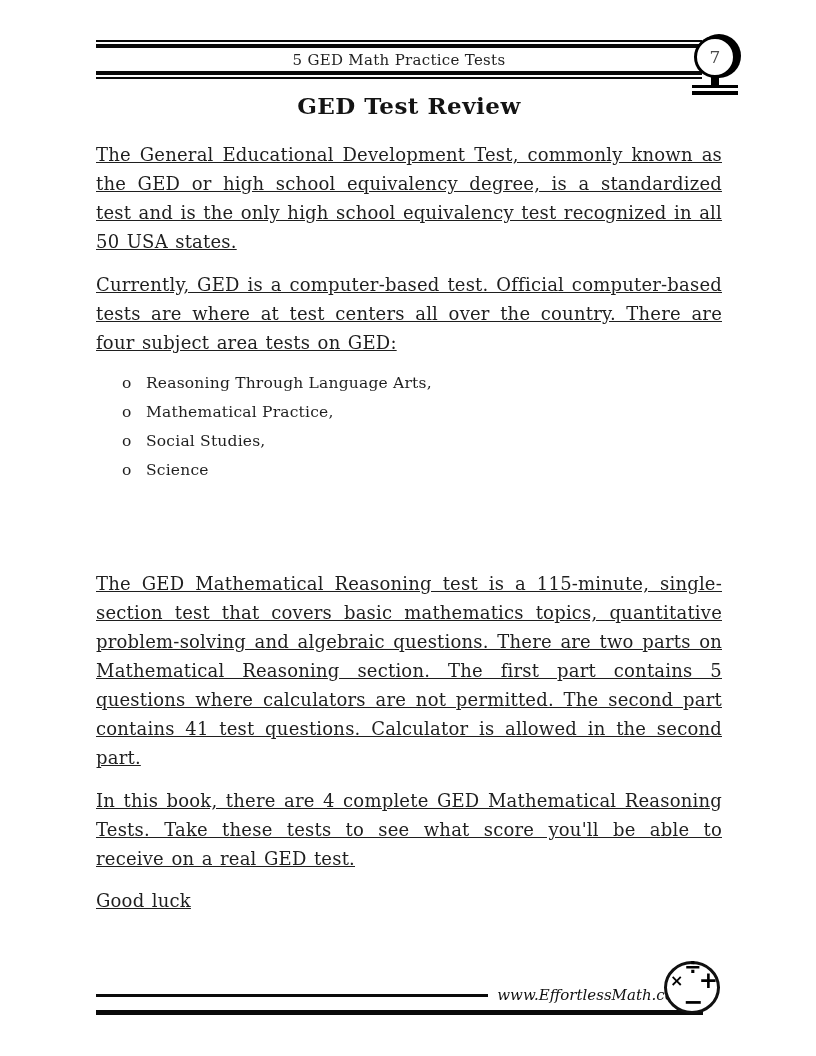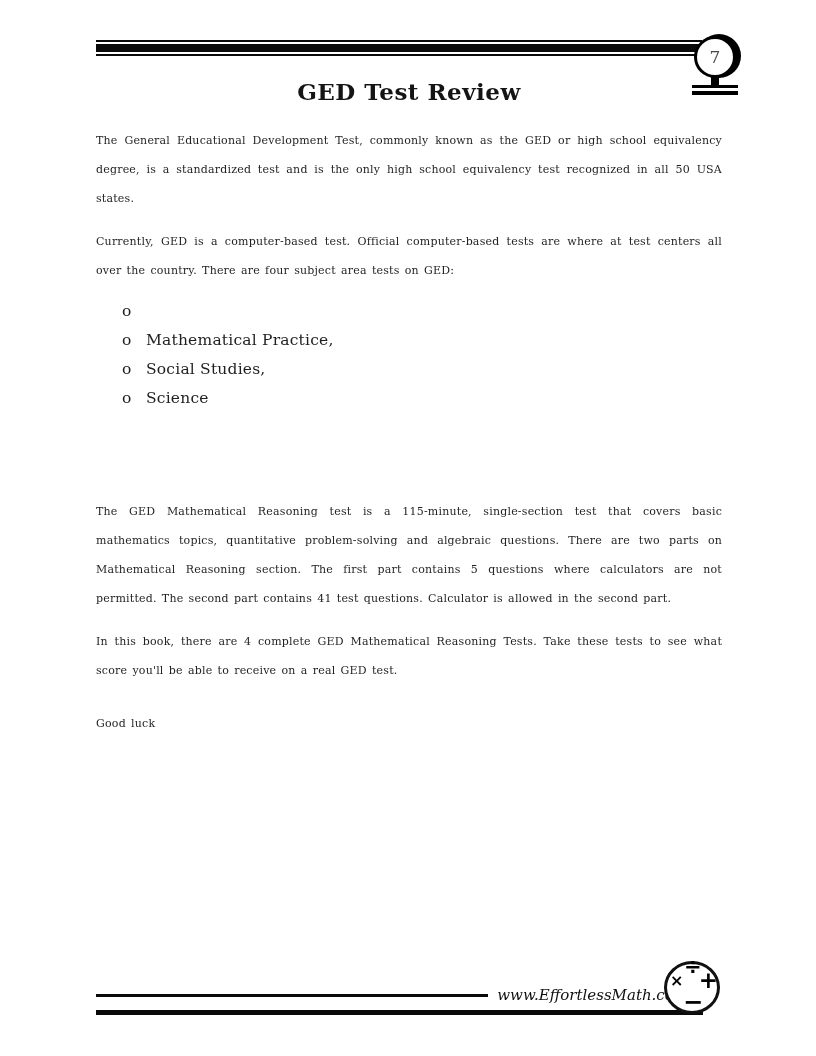--- a/index.html
+++ b/index.html
@@ -31,35 +31,35 @@
     display:flex; align-items:center; justify-content:center;
     font-size:17px; color:#4a4a4a; position:relative; z-index:2;
   }
   .badge-stem { width:8px; height:8px; background:#000; margin:-1px auto 0; }
   .badge-base {
     width:46px; height:3px; background:#fff; margin:0 auto;
     border-top:3px solid #000; border-bottom:4px solid #000;
   }
 
   
-  .main { position:absolute; top:78px; left:96px; width:626px; }
+  .main { position:absolute; top:92px; left:96px; width:626px; }
   .page-title {
     font-size:23px; font-weight:bold; text-align:center;
     letter-spacing:0.5px; margin:0; color:#141414;
   }
   .para {
-    margin:14px 0 0; line-height:29px; font-size:11px;
-    text-align:justify; word-spacing:1.5px; letter-spacing:0.2px;
+    margin:14px 0 0; line-height:29px; font-size:18px;
+    text-align:justify; word-spacing:1.5px; letter-spacing:0.2px;text-decoration:underline;
   }
   .para-first { margin-top:21px; }
   .subjects { margin-top:12px; }
   .subject-item { display:flex; line-height:29px; font-size:15.5px; letter-spacing:0.2px; }
   .subject-bullet { width:24px; margin-left:26px; }
   .para-after-list { margin-top:84px; }
-  .closing { margin-top:24px; text-align:left; }
+  .closing { margin-top:13px; text-align:left; }
 
   
   .footer-row {
     position:absolute; top:986px; left:96px; width:592px;
     display:flex; align-items:center;
   }
   .footer-thin-line { flex:1; height:3px; background:#0a0a0a; margin-right:9px; }
   .footer-website { font-style:italic; font-size:15px; white-space:nowrap; color:#111; }
   .footer-thick-line {
     position:absolute; top:1010px; left:96px; width:607px; height:5px;
@@ -79,20 +79,21 @@
   .sym-minus    { bottom:-3px; left:16px; font-size:24px; }
 </style>
 </head>
 <body>
 
 <div class="page">
 
   <div class="header-band">
     <div class="rule rule-thin"></div>
     <div class="rule rule-thick"></div>
+    <div class="header-title">5 GED Math Practice Tests</div>
     <div class="rule rule-thick-b"></div>
     <div class="rule rule-thin-b"></div>
   </div>
 
   <div class="badge">
     <div class="badge-circle">
       <span>7</span>
     </div>
     <div class="badge-stem"></div>
     <div class="badge-base"></div>
@@ -101,20 +102,21 @@
   <div class="main">
     <h1 class="page-title">GED Test Review</h1>
 
     <p class="para para-first">The General Educational Development Test, commonly known as the GED or high school equivalency degree, is a standardized test and is the only high school equivalency test recognized in all 50 USA states.</p>
 
     <p class="para">Currently, GED is a computer-based test. Official computer-based tests are where at test centers all over the country. There are four subject area tests on GED:</p>
 
     <div class="subjects">
       <div class="subject-item">
         <span class="subject-bullet">o</span>
+        <span>Reasoning Through Language Arts,</span>
       </div>
       <div class="subject-item">
         <span class="subject-bullet">o</span>
         <span>Mathematical Practice,</span>
       </div>
       <div class="subject-item">
         <span class="subject-bullet">o</span>
         <span>Social Studies,</span>
       </div>
       <div class="subject-item">

